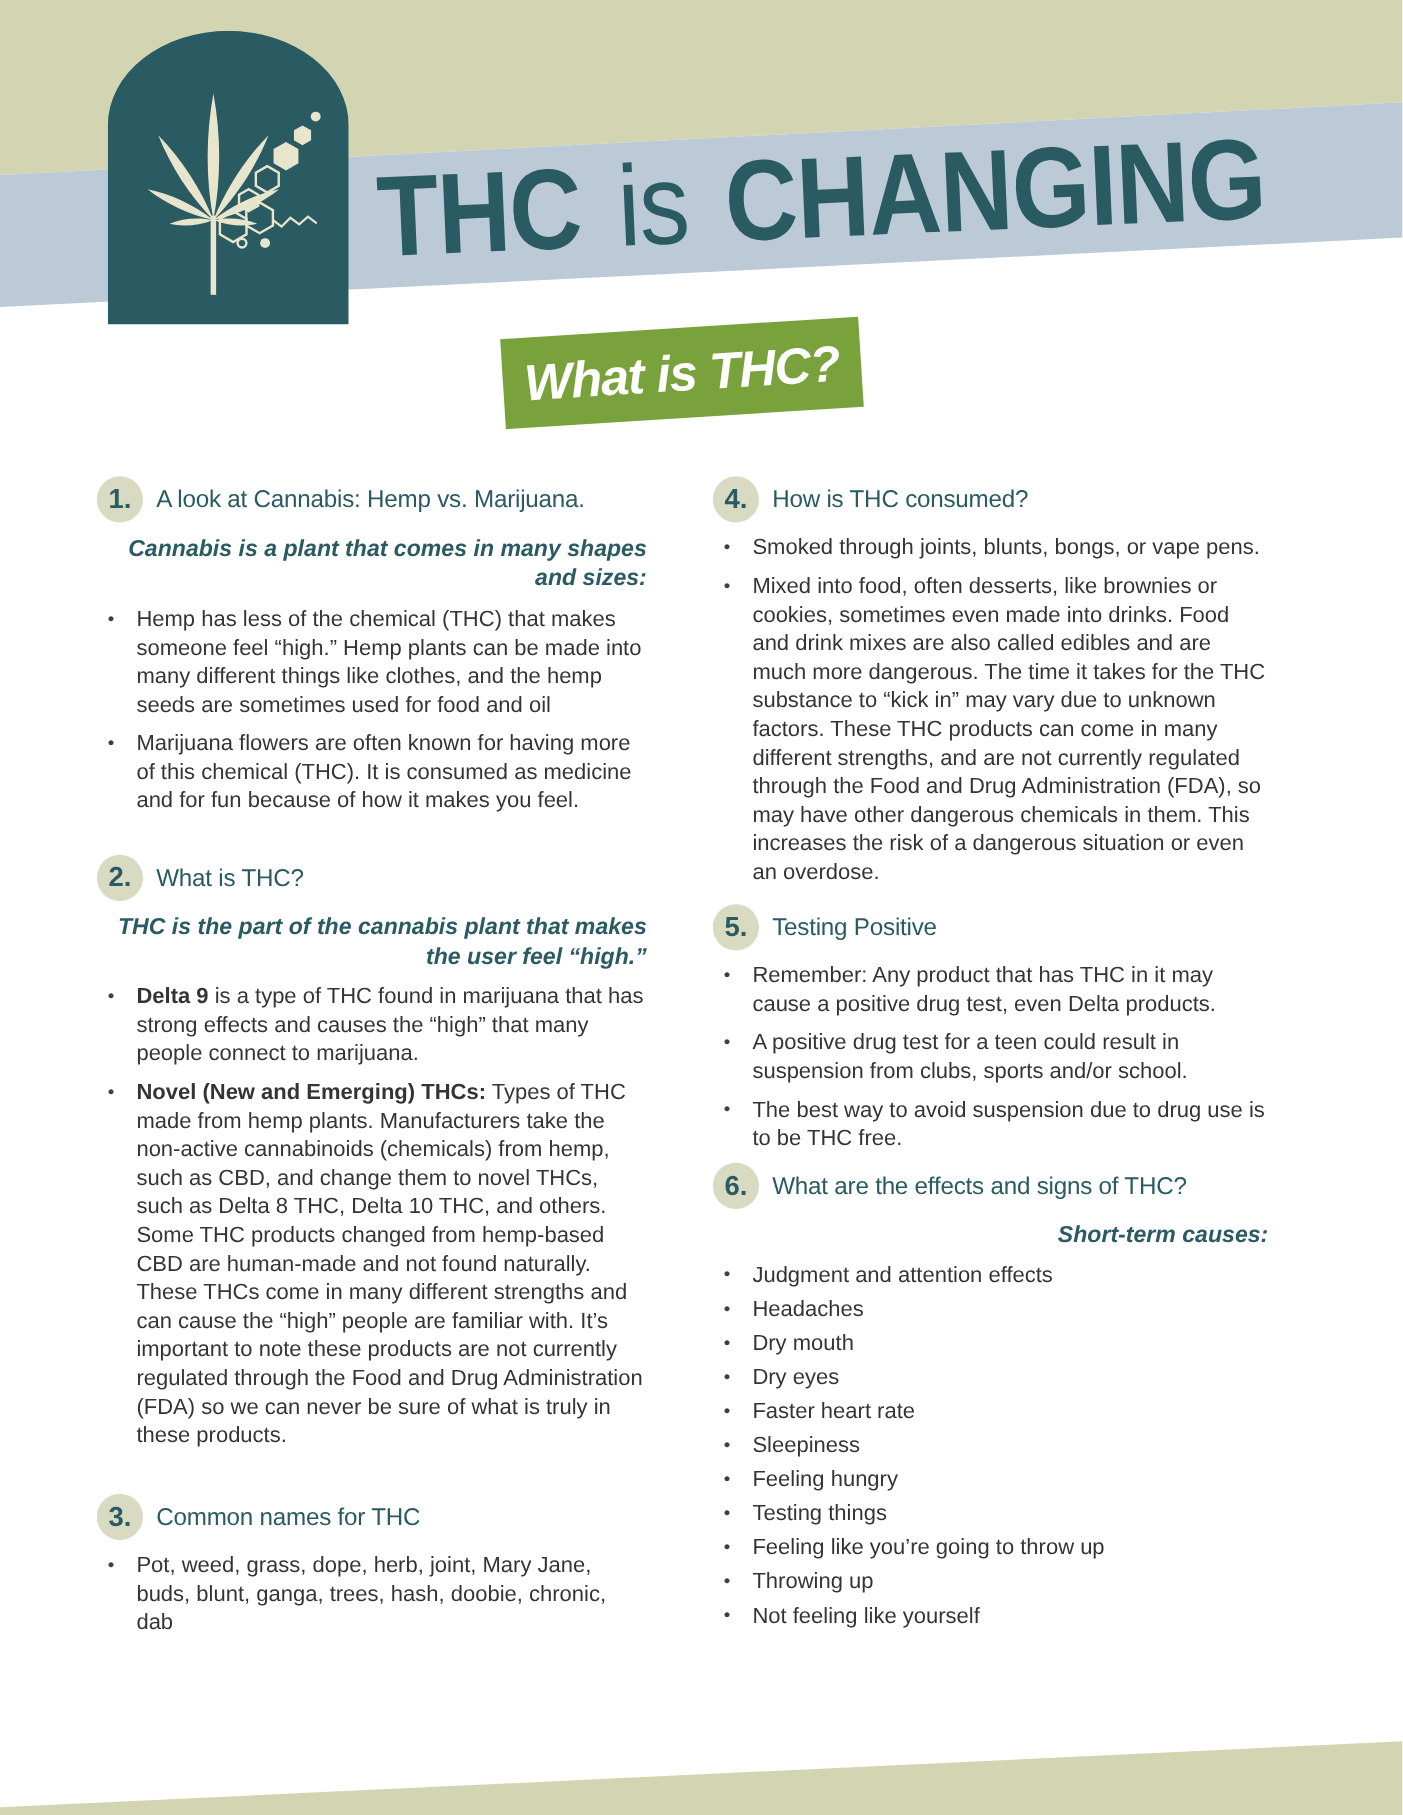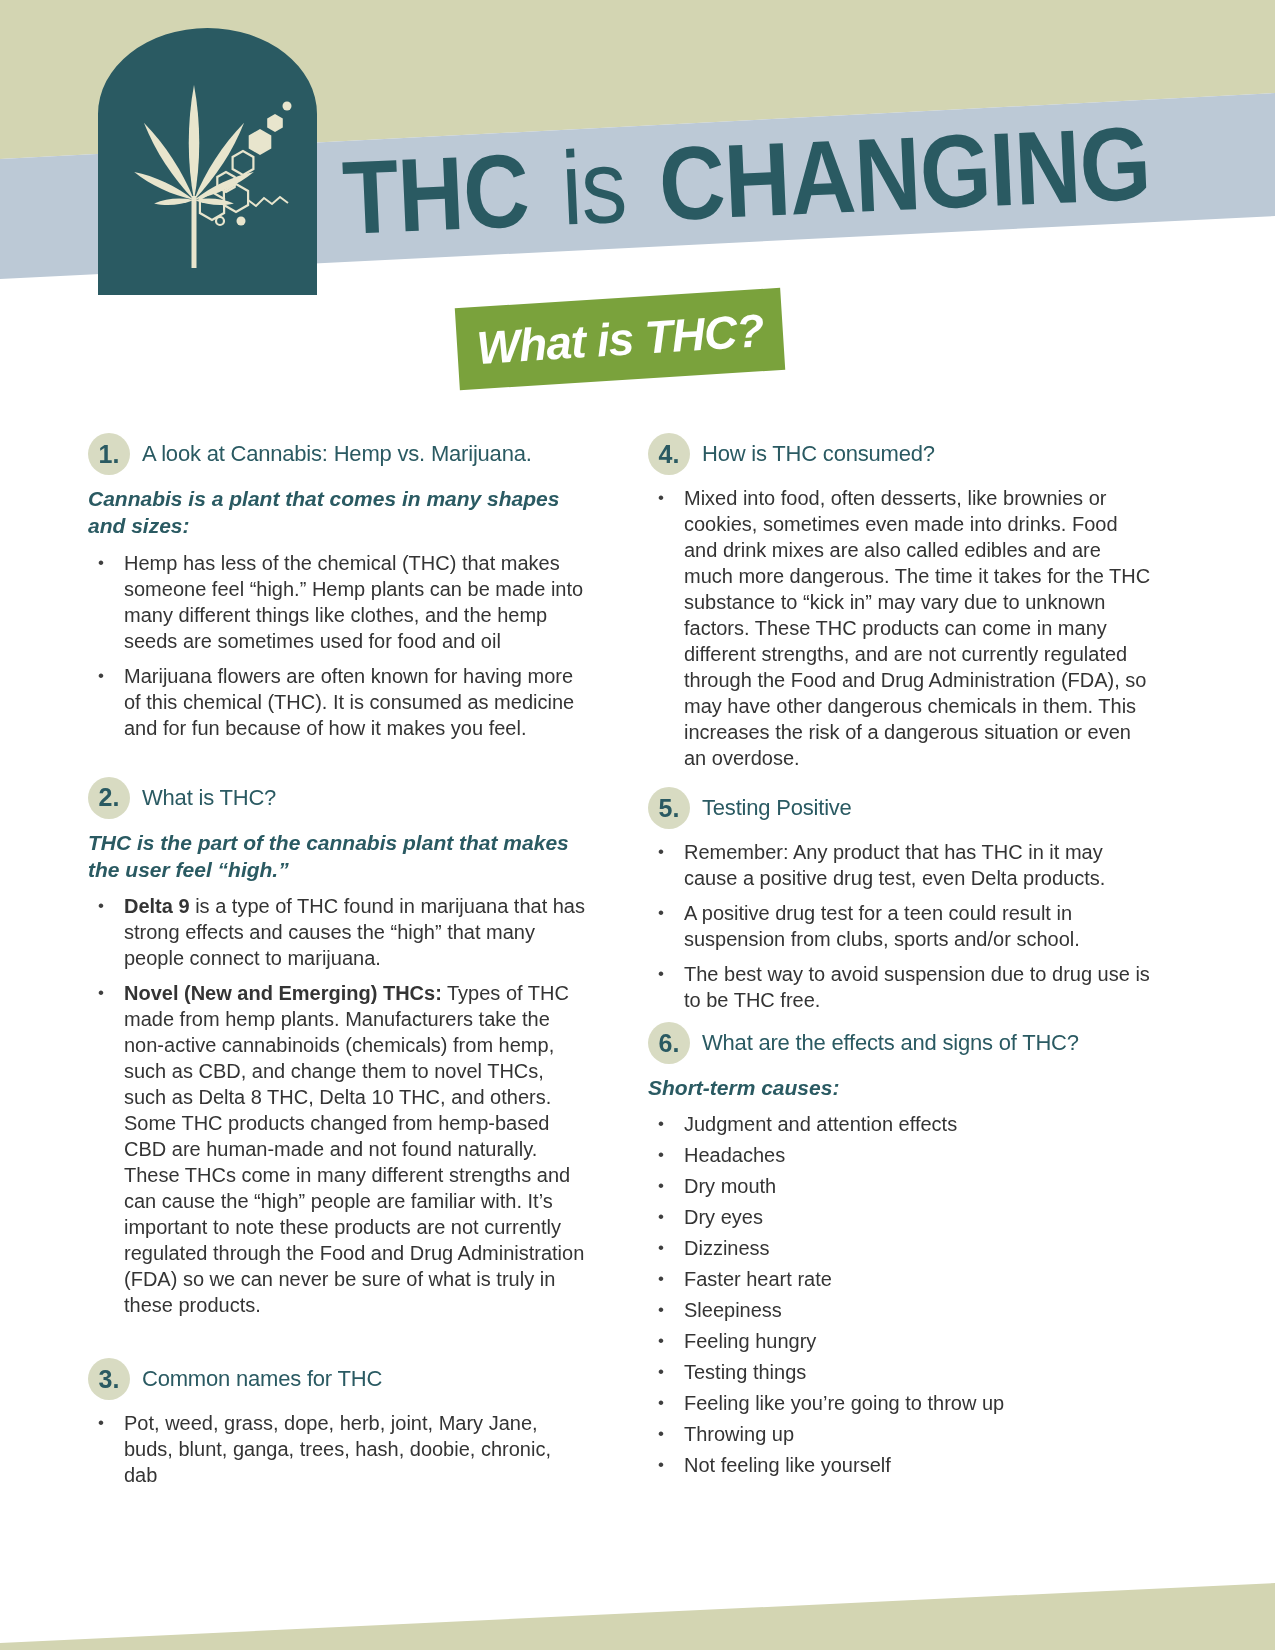--- a/index.html
+++ b/index.html
@@ -44,21 +44,21 @@
     background:var(--circle);color:var(--teal);
     display:flex;align-items:center;justify-content:center;
     font-size:25px;font-weight:bold;
   }
   .sec-head h2{
     margin:0;font-size:22px;font-weight:normal;color:var(--teal);
     white-space:nowrap;letter-spacing:-0.2px;
   }
   .subhead{
     margin:2px 0 10px 0;font-size:21px;line-height:1.3;
-    color:var(--teal);font-weight:bold;font-style:italic;
+    color:var(--teal);font-weight:bold;font-style:italic;text-align:right;
   }
   ul.bullets{list-style:none;margin:0;padding:0;font-size:20px;line-height:1.3;}
   ul.bullets li{position:relative;padding-left:36px;margin-bottom:9px;}
   ul.bullets li::before{
     content:"\2022";position:absolute;left:10px;top:2px;
     font-size:17px;color:#3f3f3f;
   }
   .section-2{margin-top:36px;}
   .section-3{margin-top:40px;}
   .section-5{margin-top:16px;}
@@ -148,20 +148,21 @@
         </ul>
       </section>
     </div>
   <div class="col col-right" id="col-right">
       <section class="section section-4">
         <div class="sec-head">
           <span class="num">4.</span>
           <h2>How is THC consumed?</h2>
         </div>
         <ul class="bullets">
+          <li><span>Smoked through joints, blunts, bongs, or vape pens.</span></li>
           <li><span>Mixed into food, often desserts, like brownies or cookies, sometimes even made into drinks. Food and drink mixes are also called edibles and are much more dangerous. The time it takes for the THC substance to “kick in” may vary due to unknown factors. These THC products can come in many different strengths, and are not currently regulated through the Food and Drug Administration (FDA), so may have other dangerous chemicals in them. This increases the risk of a dangerous situation or even an overdose.</span></li>
         </ul>
       </section>
       <section class="section section-5">
         <div class="sec-head">
           <span class="num">5.</span>
           <h2>Testing Positive</h2>
         </div>
         <ul class="bullets">
           <li><span>Remember: Any product that has THC in it may cause a positive drug test, even Delta products.</span></li>
@@ -173,21 +174,20 @@
         <div class="sec-head">
           <span class="num">6.</span>
           <h2>What are the effects and signs of THC?</h2>
         </div>
         <p class="subhead">Short-term causes:</p>
         <ul class="bullets">
           <li><span>Judgment and attention effects</span></li>
           <li><span>Headaches</span></li>
           <li><span>Dry mouth</span></li>
           <li><span>Dry eyes</span></li>
-          <li><span>Dizziness</span></li>
           <li><span>Faster heart rate</span></li>
           <li><span>Sleepiness</span></li>
           <li><span>Feeling hungry</span></li>
           <li><span>Testing things</span></li>
           <li><span>Feeling like you’re going to throw up</span></li>
           <li><span>Throwing up</span></li>
           <li><span>Not feeling like yourself</span></li>
         </ul>
       </section>
     </div>

